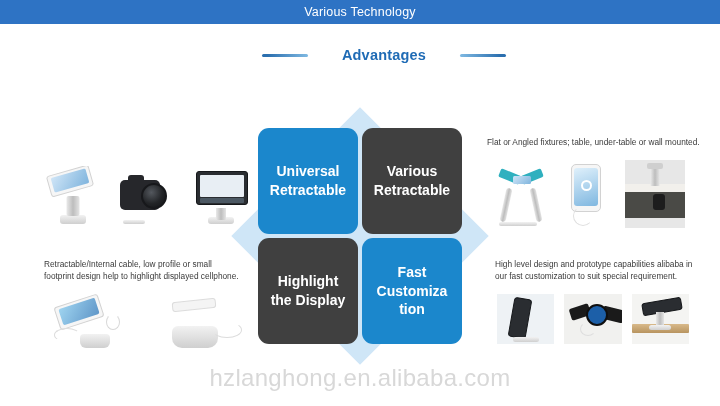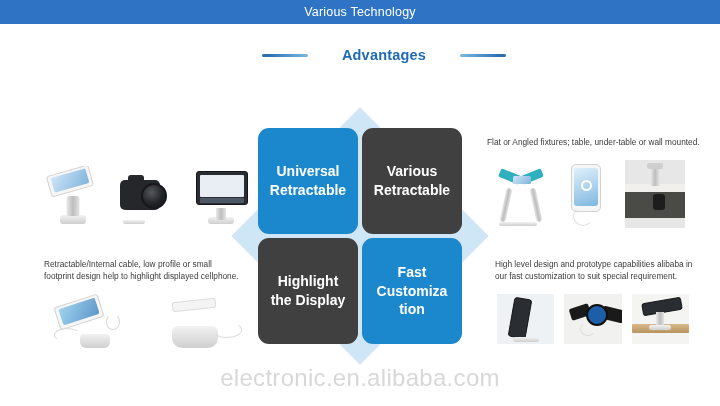--- a/index.html
+++ b/index.html
@@ -315,15 +315,15 @@
     <div class="photo">
       <div style="position:absolute;left:0;top:0;width:100%;height:100%;background:#f4f4f2;"></div>
       <div class="wood" style="left:0;top:30px;width:100%;height:9px;"></div>
       <div class="screen-dark" style="left:10px;top:6px;width:40px;height:13px;transform:rotate(-10deg);"></div>
       <div class="post" style="width:8px;height:14px;top:18px;bottom:auto;"></div>
       <div class="base" style="width:22px;height:5px;bottom:14px;"></div>
     </div>
 
   </div>
 
-  <div class="watermark">electronic.en.alibaba.com</div>
+  <div class="watermark">hzlanghong.en.alibaba.com</div>
 
 </div>
 
 </body></html>

